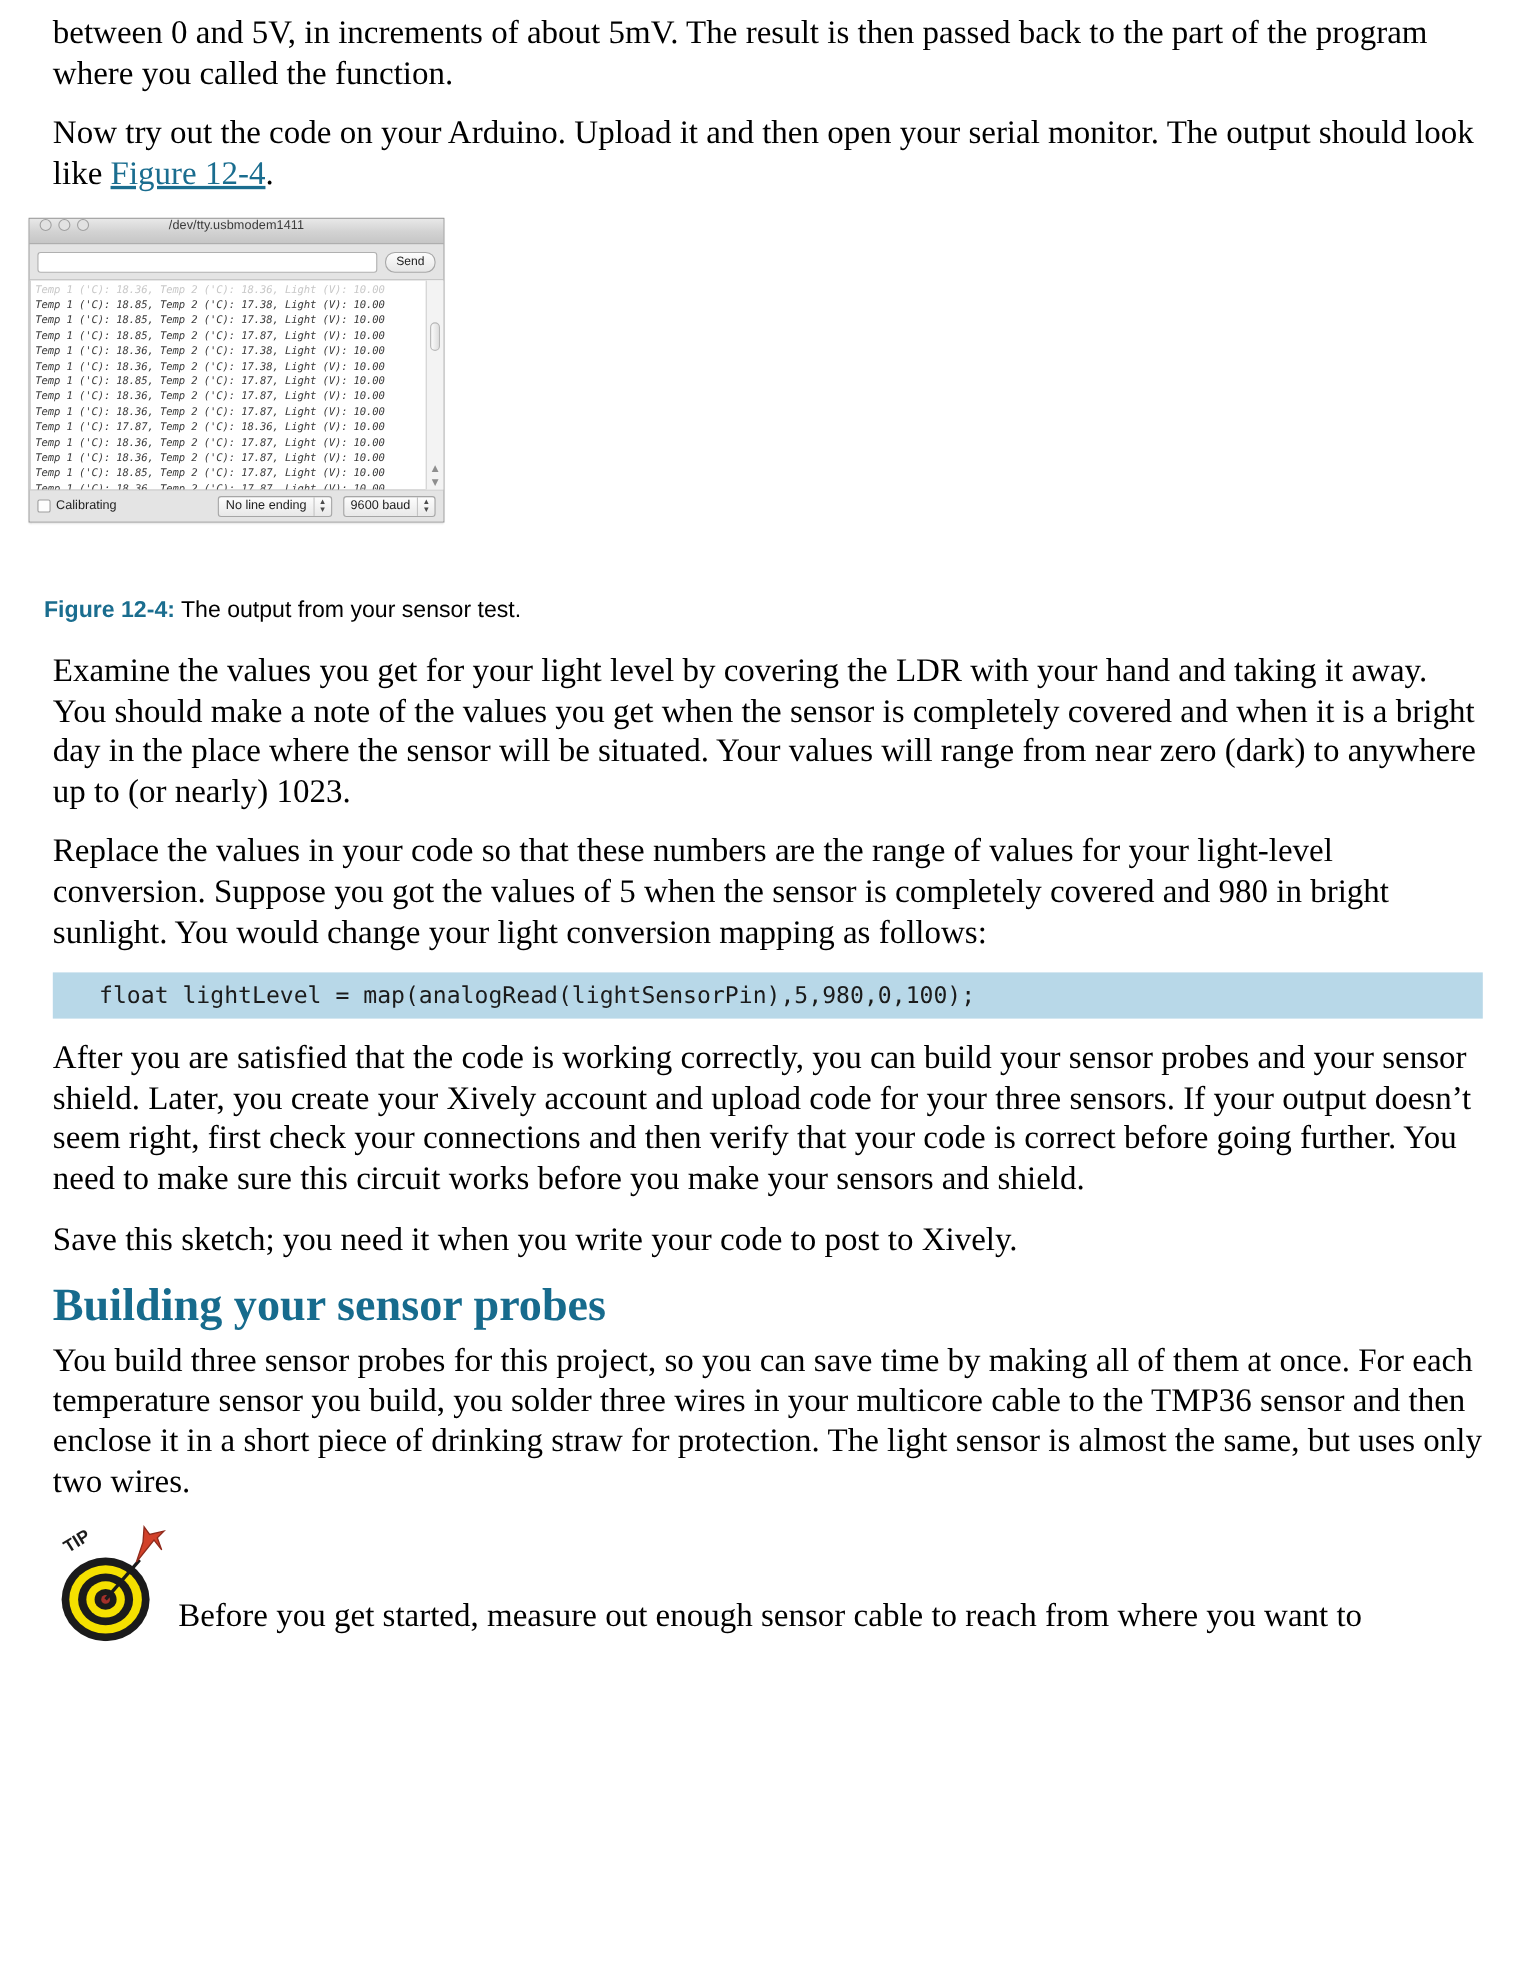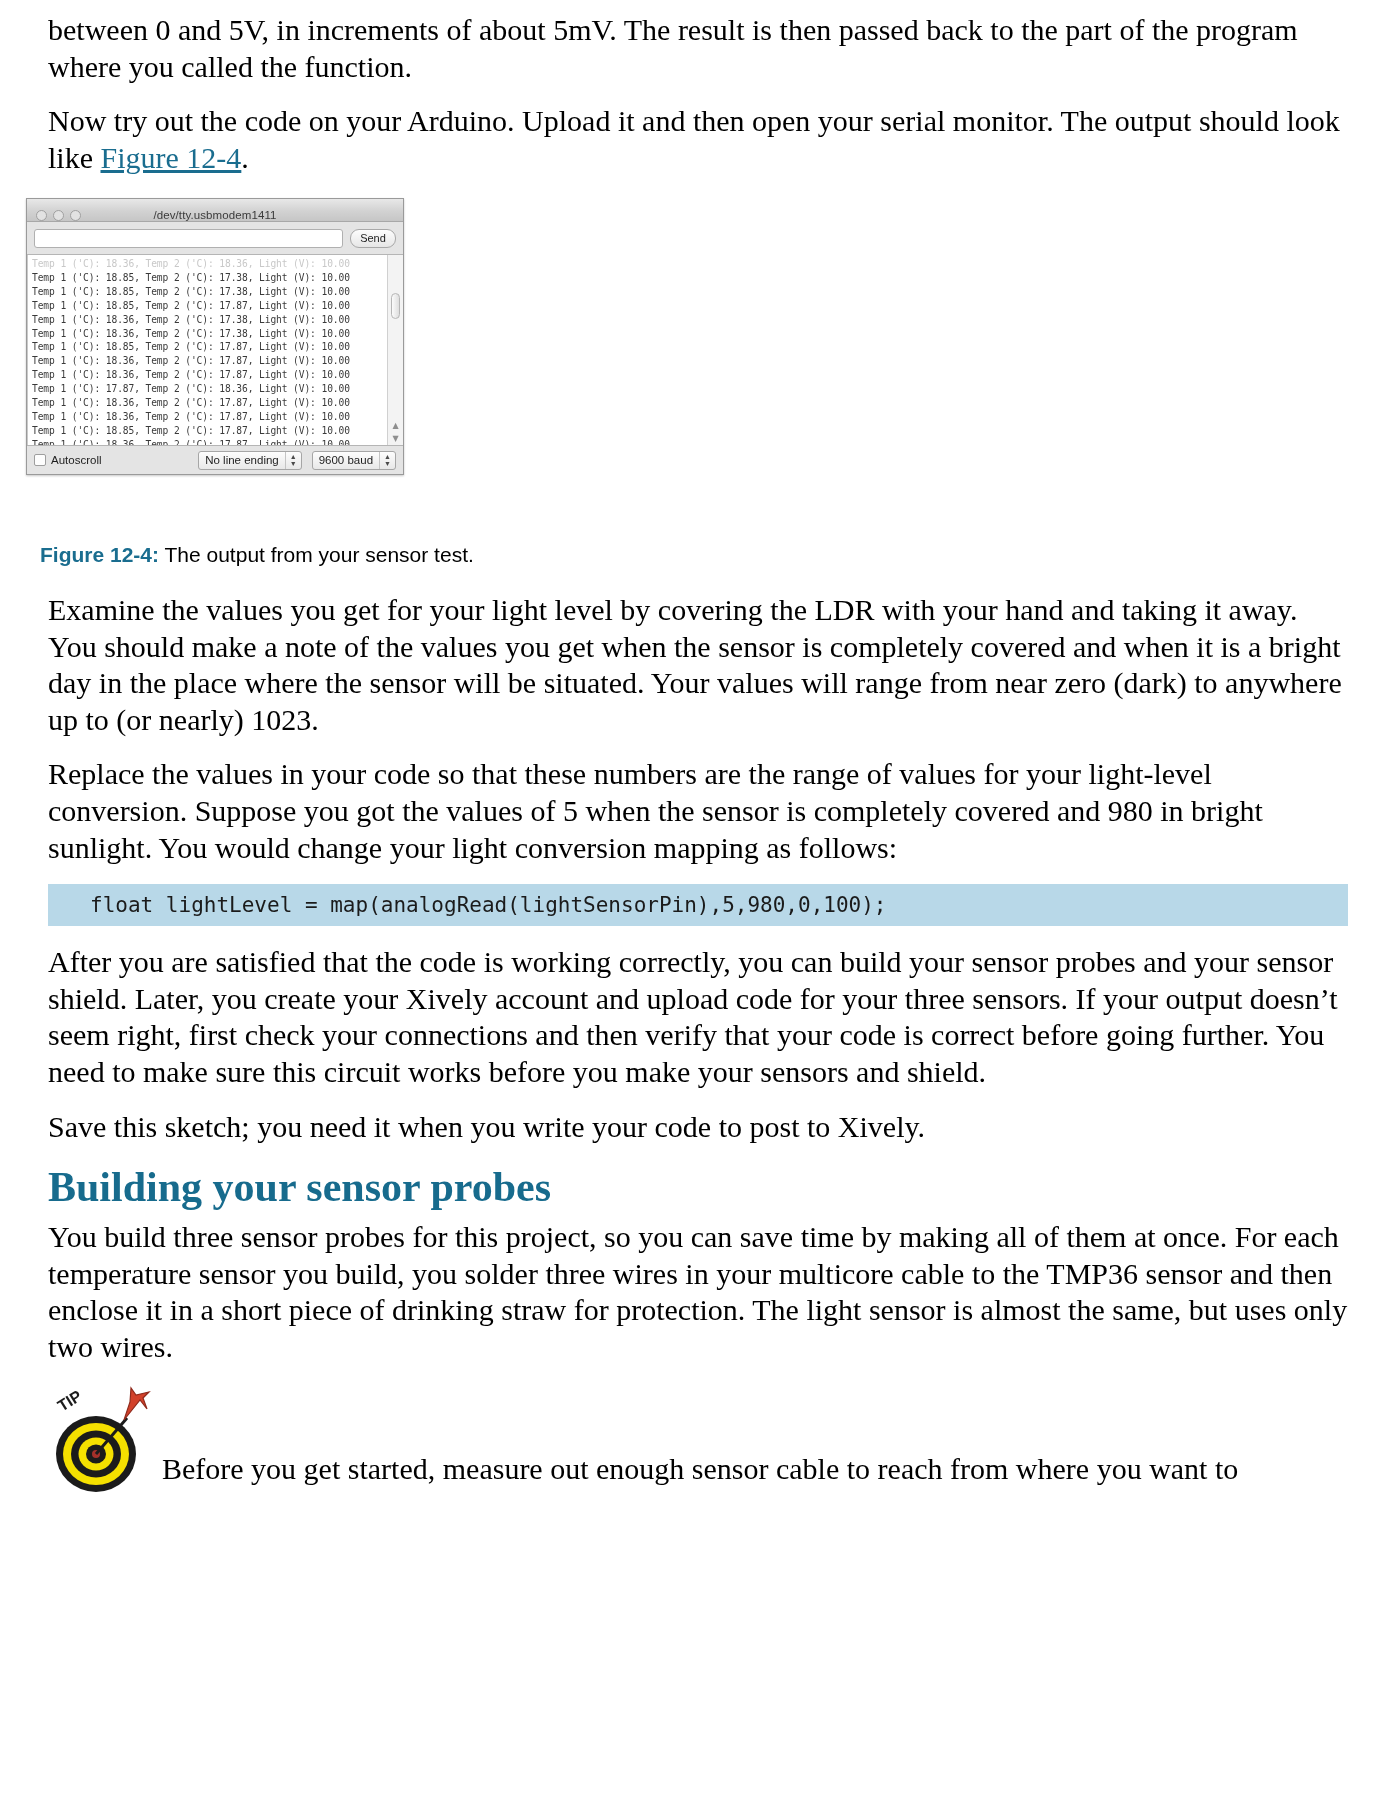--- a/index.html
+++ b/index.html
@@ -59,21 +59,21 @@
     border: 1px solid #9a9a9a;
     background: #e9e9e9;
     box-sizing: border-box;
     box-shadow: 0 1px 2px rgba(0,0,0,0.22);
   }
   .titlebar {
     height: 22px;
     background: linear-gradient(to bottom, #e8e8e8 0%, #d2d2d2 55%, #c6c6c6 100%);
     border-bottom: 1px solid #a8a8a8;
     display: flex;
-    align-items: flex-end;
+    align-items: flex-start;
     position: relative;
   }
   .traffic {
     display: flex;
     gap: 6px;
     margin-left: 9px;
   }
   .tl-dot {
     width: 11px;
     height: 11px;
@@ -144,20 +144,21 @@
     position: relative;
     border-left: 1px solid #c9c9c9;
   }
   .line {
     font-family: "DejaVu Sans Mono", monospace;
     font-size: 9.6px;
     line-height: 13.9px;
     color: #3a3a3a;
     white-space: pre;
     letter-spacing: -0.1px;
+    font-style: italic;
   }
   .line.faded {
     color: #c8c8c8;
     position: relative;
     top: 0;
   }
 
   .scrollbar {
     width: 15px;
     background: #f3f3f3;
@@ -354,21 +355,21 @@
         <div class="scrollbar">
           <div class="sb-thumb"></div>
           <div class="sb-arrow up">▲</div>
           <div class="sb-arrow down">▼</div>
         </div>
       </div>
 
       <div class="bottom-bar">
         <div class="chk-wrap">
           <span class="chk-box"></span>
-          <span>Autoscroll</span>
+          <span>Calibrating</span>
         </div>
         <div class="spacer"></div>
         <div class="popup">
           <span>No line ending</span>
           <span class="arrows">▲<br>▼</span>
         </div>
         <div class="popup">
           <span>9600 baud</span>
           <span class="arrows">▲<br>▼</span>
         </div>

